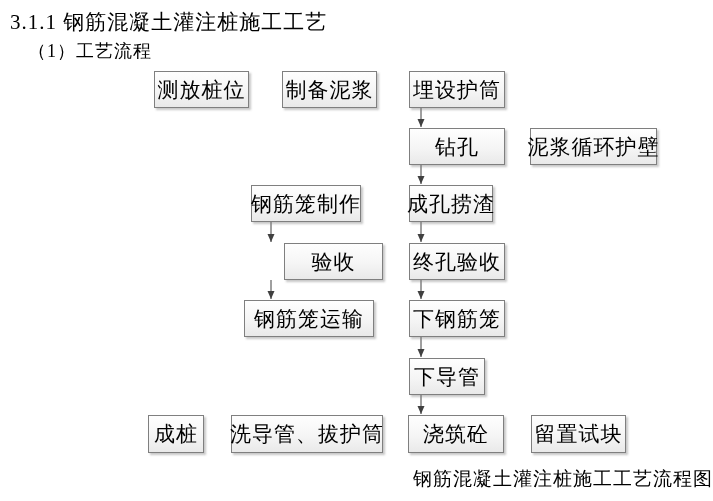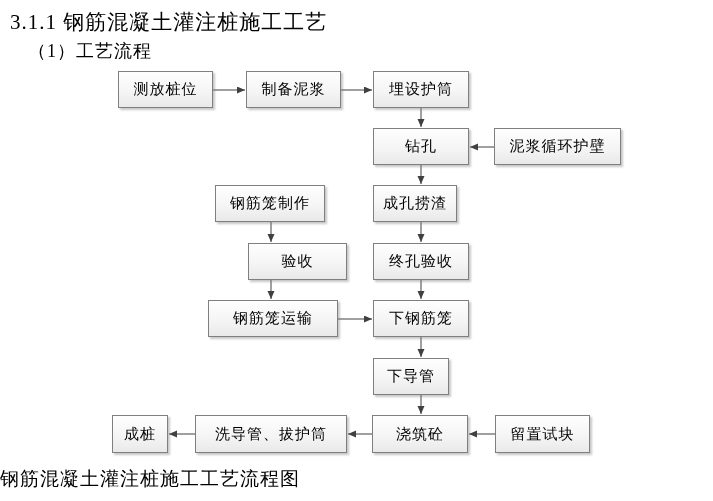--- a/index.html
+++ b/index.html
@@ -19,30 +19,31 @@
     position:absolute;left:28px;top:39px;
     font-size:18px;letter-spacing:1px;white-space:nowrap;
   }
   .node{
     position:absolute;
     box-sizing:border-box;
     border:1px solid #7f7f7f;
     background:linear-gradient(180deg,#fefefe 0%,#f5f5f5 55%,#e9e9e9 100%);
     box-shadow:2px 2px 2px rgba(130,130,130,0.45);
     display:flex;align-items:center;justify-content:center;
-    font-size:15px;letter-spacing:1px;white-space:nowrap;
+    font-size:21px;letter-spacing:1px;white-space:nowrap;
     text-align:right;
+    margin-left:36px;
   }
   .arrows{
     position:absolute;left:0;top:0;
     pointer-events:none;
   }
   .figure-caption{
     position:absolute;left:0;top:466px;width:713px;
-    text-align:left;
+    text-align:right;
     font-size:19px;letter-spacing:1px;white-space:nowrap;
   }
 </style>
 </head>
 <body>
 
 <div class="page">
 
   <div class="doc-heading">3.1.1 钢筋混凝土灌注桩施工工艺</div>
   <div class="doc-subheading">（1）工艺流程</div>

